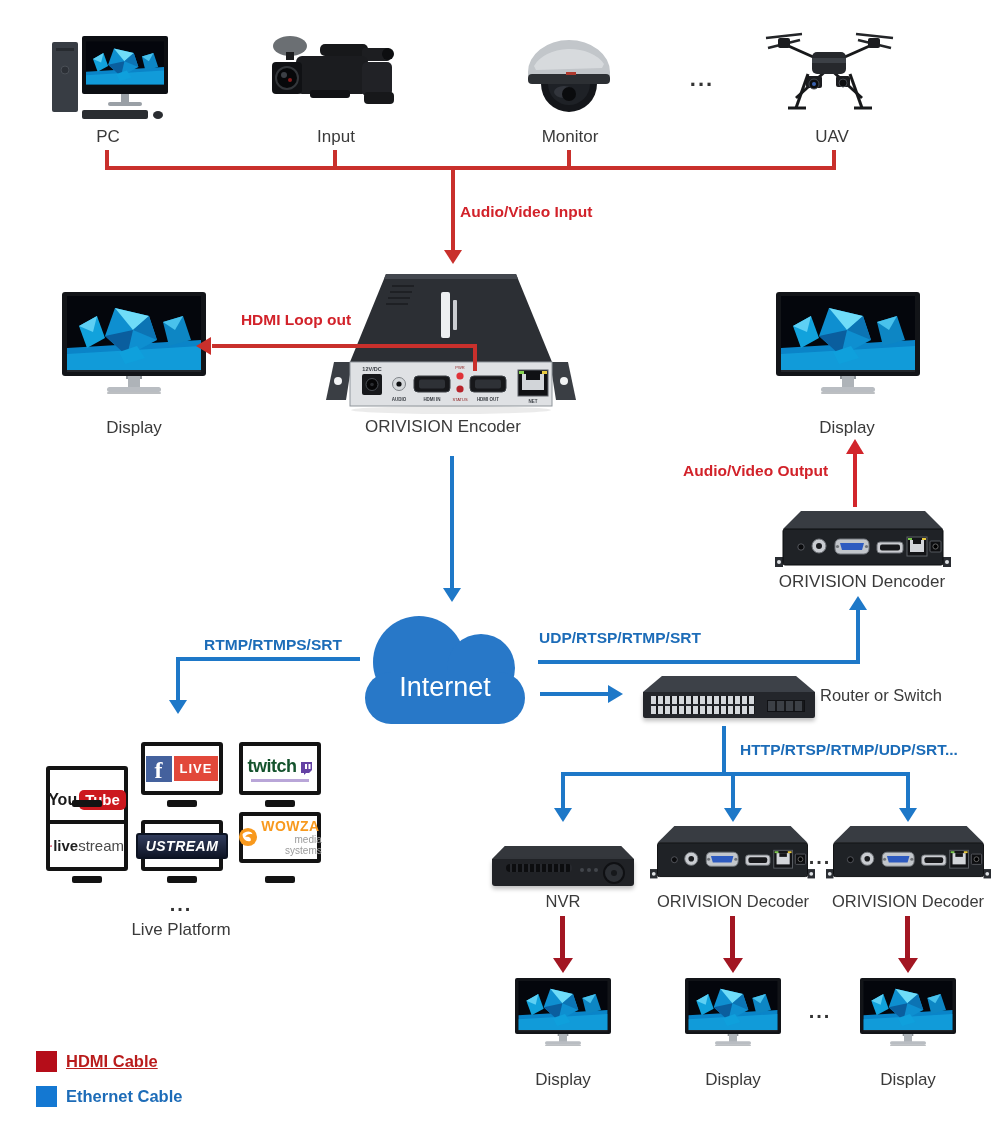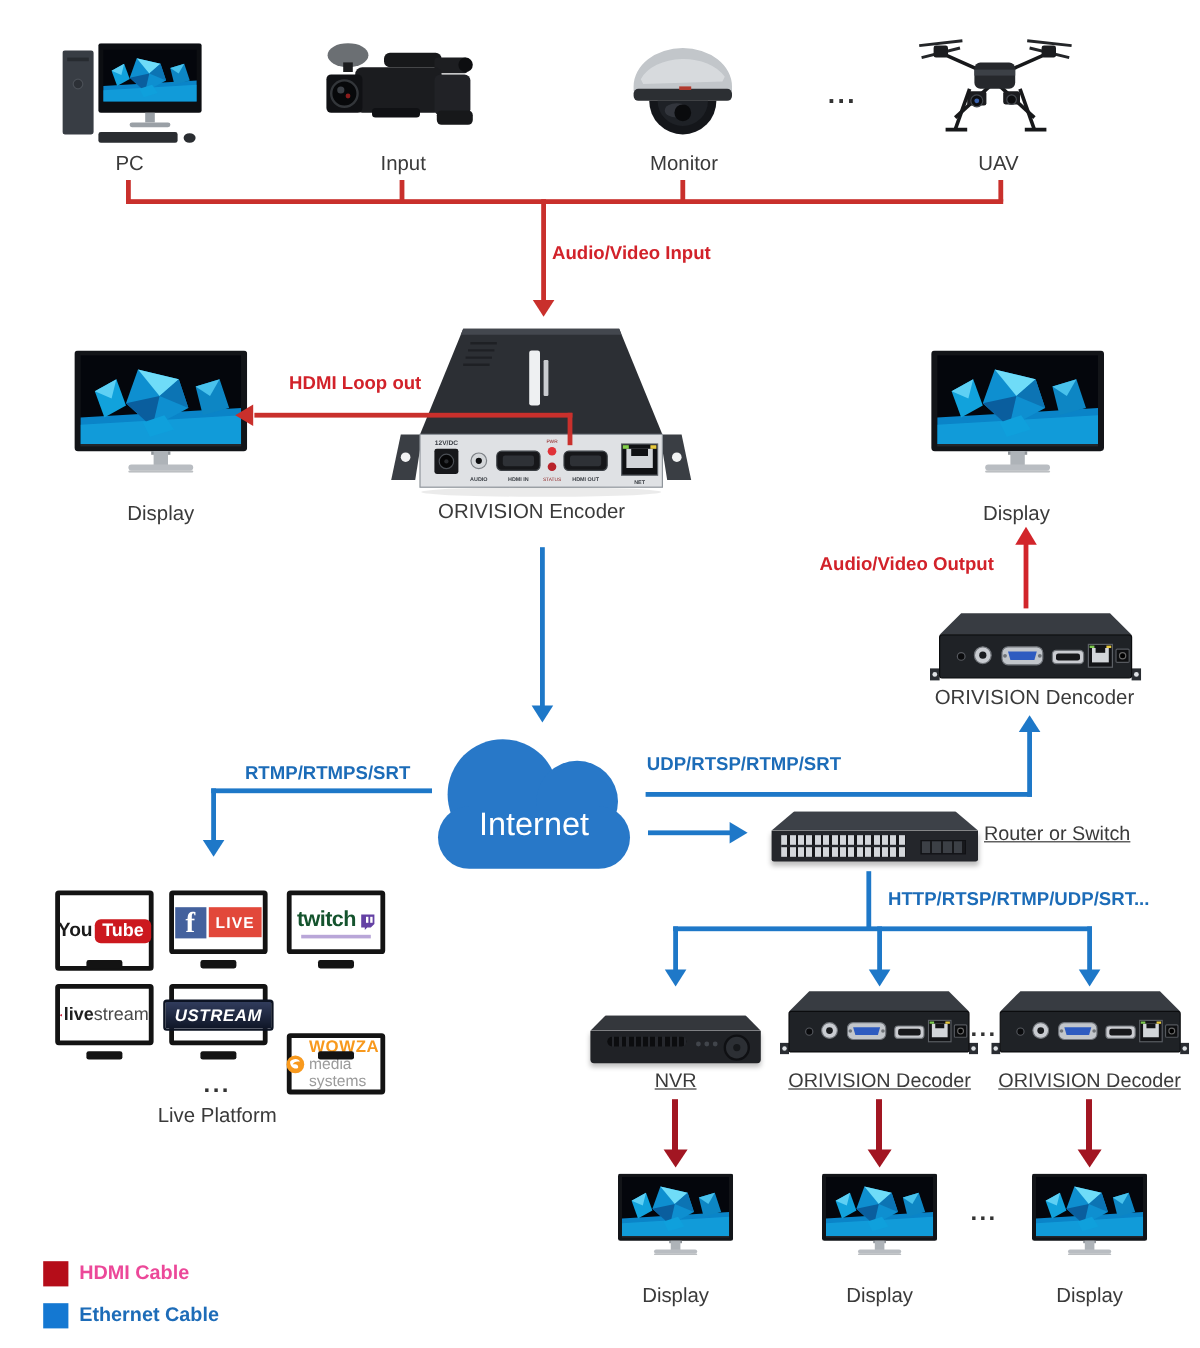--- a/index.html
+++ b/index.html
@@ -16,21 +16,21 @@
   .arr-down-red{border-left:9px solid transparent;border-right:9px solid transparent;border-top:14px solid #c9302c;}
   .arr-left-red{border-top:9px solid transparent;border-bottom:9px solid transparent;border-right:15px solid #c9302c;}
   .arr-up-red{border-left:9px solid transparent;border-right:9px solid transparent;border-bottom:15px solid #d2252b;}
   .arr-down-blue{border-left:9px solid transparent;border-right:9px solid transparent;border-top:14px solid #1e78c8;}
   .arr-up-blue{border-left:9px solid transparent;border-right:9px solid transparent;border-bottom:14px solid #1e78c8;}
   .arr-right-blue{border-top:9px solid transparent;border-bottom:9px solid transparent;border-left:15px solid #1e78c8;}
   .arr-down-dred{border-left:10px solid transparent;border-right:10px solid transparent;border-top:15px solid #a21622;}
   .red-label{position:absolute;color:#d2222a;font-weight:bold;font-size:15.5px;white-space:nowrap;}
   .blue-label{position:absolute;color:#1c6cb8;font-weight:bold;font-size:15.5px;white-space:nowrap;}
   .dev-label{position:absolute;transform:translateX(-50%);color:#3a3a3a;font-size:17px;white-space:nowrap;}
-  .dev-label.sm{font-size:16.5px;text-decoration:underline;}
+  .dev-label.sm{font-size:16.5px;}
   .dots{position:absolute;transform:translateX(-50%);color:#333;font-weight:bold;font-size:20px;letter-spacing:2px;white-space:nowrap;}
   
   .router-top{height:16px;background:#3d4148;clip-path:polygon(11% 0,89% 0,100% 100%,0 100%);}
   .router-front{height:26px;background:#24262b;position:relative;border-radius:0 0 2px 2px;box-shadow:0 3px 4px rgba(0,0,0,0.25);}
   .router-ports{position:absolute;left:8px;top:4px;width:104px;height:18px;background:repeating-linear-gradient(90deg,#d4d7db 0 5px,#17181b 5px 7px);}
   .router-ports:after{content:"";position:absolute;left:0;top:8px;width:100%;height:2px;background:#24262b;}
   .router-uplink{position:absolute;right:10px;top:8px;width:36px;height:10px;border:1px solid #101114;background:repeating-linear-gradient(90deg,#3c4046 0 7px,#17181b 7px 9px);}
   
   .nvr-top{height:13px;background:#34373c;clip-path:polygon(9% 0,91% 0,100% 100%,0 100%);}
   .nvr-front{height:27px;background:#202226;border-radius:0 0 3px 3px;position:relative;box-shadow:0 3px 4px rgba(0,0,0,0.25);}
@@ -48,27 +48,27 @@
   .twitch-wrap{display:flex;flex-direction:column;align-items:center;}
   .twitch-row{display:flex;align-items:flex-end;}
   .twitch-name{color:#14532d;font-weight:bold;font-size:18px;letter-spacing:-0.5px;}
   .twitch-tag{height:3px;width:58px;background:#b9a6d8;margin-top:2px;}
   .ls-live{font-weight:bold;color:#1f1f1f;font-size:15px;}
   .ls-stream{color:#4a4a4a;font-size:15px;}
   .us-box{background:linear-gradient(#313c5c,#0f1627);border:2px solid #0c1322;border-radius:3px;padding:3px 8px;color:#fff;font-weight:bold;font-size:14px;letter-spacing:0.5px;font-style:italic;}
   .wz-wrap{display:flex;align-items:center;}
   .wz-col{display:flex;flex-direction:column;line-height:1.1;margin-left:3px;}
   .wz-name{color:#f8991d;font-weight:bold;font-size:14px;letter-spacing:0.5px;}
-  .wz-sub{color:#9b9b9b;font-size:13px;}
+  .wz-sub{color:#9b9b9b;font-size:10px;text-align:right;}
   
   .legend-sq{position:absolute;width:21px;height:21px;}
   .legend-hdmi-sq{background:#b50d19;}
   .legend-eth-sq{background:#1478d2;}
   .legend-text{position:absolute;font-weight:bold;font-size:16.5px;white-space:nowrap;}
-  .legend-text.red{color:#ec4899;}
+  .legend-text.red{color:#b91c1c;text-decoration:underline;}
   .legend-text.blue{color:#1d6cb8;}
 </style>
 </head>
 <body>
 
 <div id="canvas">
 
   <svg width="0" height="0" style="position:absolute" aria-hidden="true">
     <defs>
       <symbol id="sym-gems" viewBox="0 0 134 74">
@@ -307,21 +307,21 @@
   <div class="ln ln-blue" style="left:722px;top:726px;width:4px;height:48px"></div>
   <div class="blue-label" style="left:740px;top:741px">HTTP/RTSP/RTMP/UDP/SRT...</div>
   <div class="ln ln-blue" style="left:561px;top:772px;width:349px;height:4px"></div>
   <div class="ln ln-blue" style="left:561px;top:772px;width:4px;height:38px"></div>
   <div class="arr arr-down-blue" style="left:554px;top:808px"></div>
   <div class="ln ln-blue" style="left:731px;top:772px;width:4px;height:38px"></div>
   <div class="arr arr-down-blue" style="left:724px;top:808px"></div>
   <div class="ln ln-blue" style="left:906px;top:772px;width:4px;height:38px"></div>
   <div class="arr arr-down-blue" style="left:899px;top:808px"></div>
 
-  <div class="tv" style="left:46px;top:742px;width:82px;height:67px">
+  <div class="tv" style="left:46px;top:766px;width:82px;height:67px">
     <span class="yt-you">You</span>
       <span class="yt-tube">Tube</span>
   </div>
   <div class="tv-base" style="left:87px;top:800px"></div>
   <div class="tv" style="left:141px;top:742px;width:82px;height:53px">
     <span class="fb-f">f</span>
       <span class="fb-live">LIVE</span>
   </div>
   <div class="tv-base" style="left:182px;top:800px"></div>
   <div class="tv" style="left:239px;top:742px;width:82px;height:53px">
@@ -344,21 +344,21 @@
       <path d="M1 10 C1 4 6 2 12 3 C8 6 9 9 12 13 C7 14 3 14 1 10 Z" fill="#c8102e"></path>
     </svg>
     <span class="ls-live">live</span>
       <span class="ls-stream">stream</span>
   </div>
   <div class="tv-base" style="left:87px;top:876px"></div>
   <div class="tv" style="left:141px;top:820px;width:82px;height:51px">
     <span class="us-box">USTREAM</span>
   </div>
   <div class="tv-base" style="left:182px;top:876px"></div>
-  <div class="tv" style="left:239px;top:861px;width:82px;height:51px">
+  <div class="tv" style="left:239px;top:812px;width:82px;height:51px">
     <div class="wz-wrap">
       <svg width="22" height="22" viewBox="0 0 22 22">
         <circle cx="11" cy="11" r="10" fill="#f8991d"></circle>
         <path d="M5 8 C8 4 15 4 16 8 C13 7 9 8 8 11 C12 10 15 12 14 15 C10 17 5 14 5 8 Z" fill="#fff"></path>
       </svg>
       <div class="wz-col">
         <span class="wz-name">WOWZA</span>
         <span class="wz-sub">media systems</span>
       </div>
     </div>

